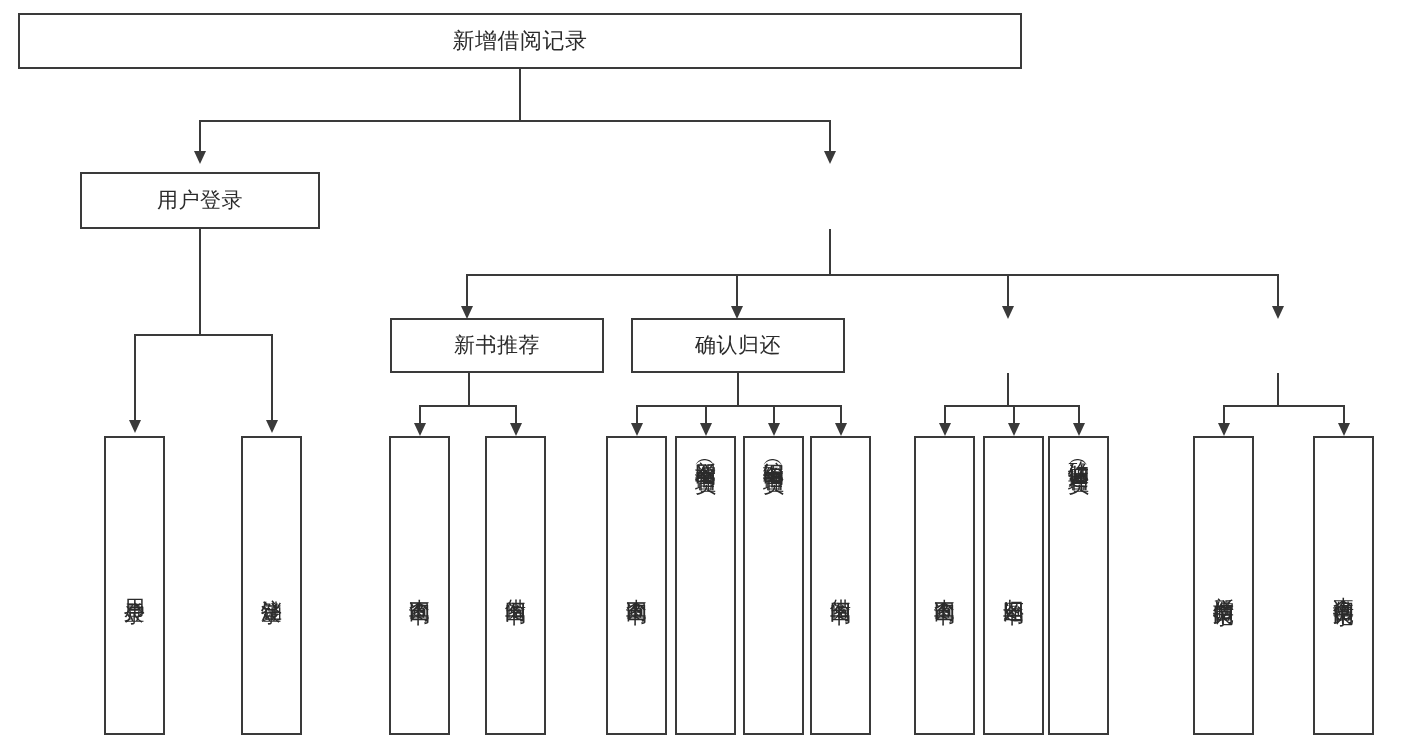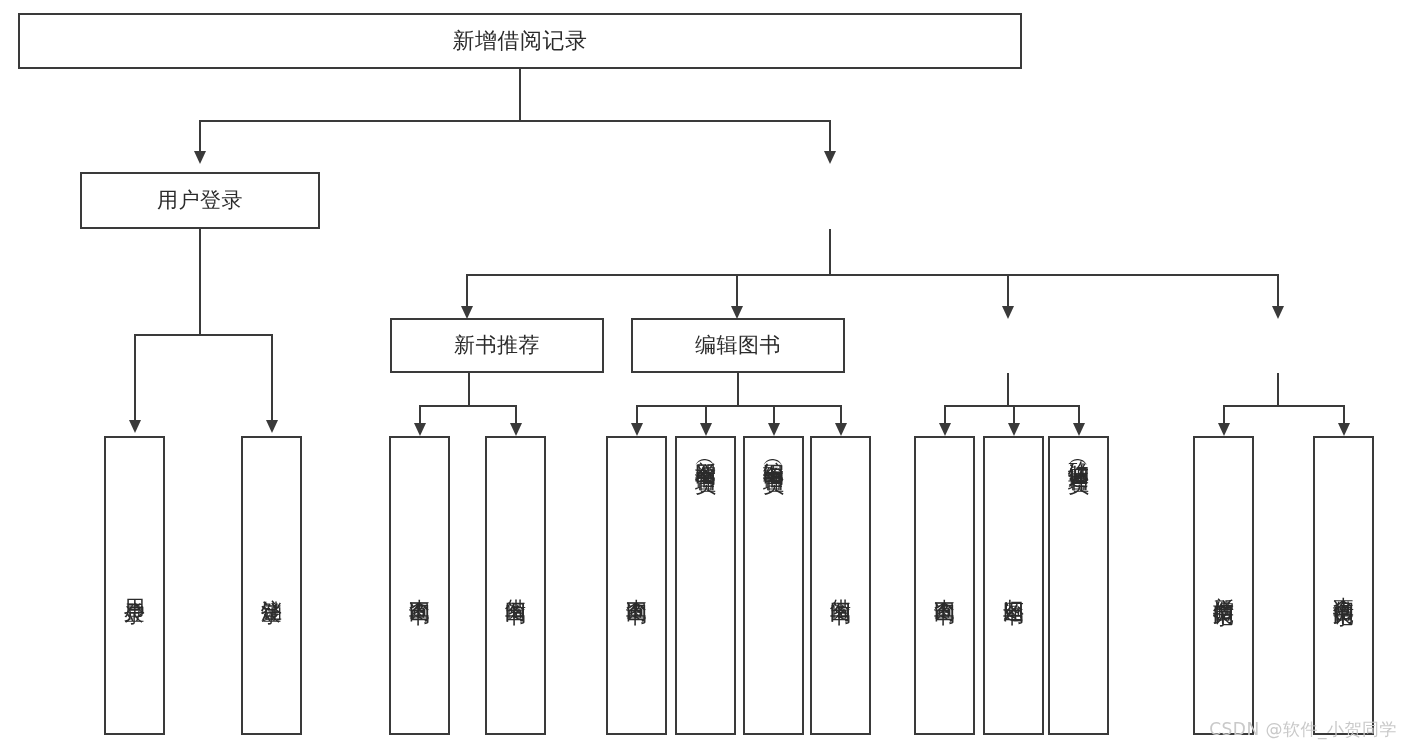--- a/index.html
+++ b/index.html
@@ -131,21 +131,21 @@
   <div class="arrow" style="left:1002px; top:306px;"></div>
 
   <div class="ln v" style="left:1277px; top:274px; width:2px; height:34px;"></div>
   <div class="arrow" style="left:1272px; top:306px;"></div>
 
   <div class="node" style="left:362px; top:318px; width:214px; height:55px;margin-left:28px;">
     <span class="lbl">新书推荐</span>
   </div>
 
   <div class="node" style="left:631px; top:318px; width:214px; height:55px;">
-    <span class="lbl">编辑图书</span>
+    <span class="lbl">确认归还</span>
   </div>
 
 
 
   <div class="ln v" style="left:468px; top:373px; width:2px; height:33px;"></div>
   <div class="ln h" style="left:419px; top:405px; width:98px; height:2px;"></div>
   <div class="ln v" style="left:419px; top:405px; width:2px; height:22px;"></div>
   <div class="arrow" style="left:414px; top:423px;"></div>
   <div class="ln v" style="left:515px; top:405px; width:2px; height:22px;"></div>
   <div class="arrow" style="left:510px; top:423px;"></div>
@@ -214,15 +214,14 @@
     <span class="lbl">确认归还（管理员）</span>
   </div>
 
   <div class="node vert mid" style="left:1193px; top:436px; width:61px; height:299px;">
     <span class="lbl">新增借阅记录</span>
   </div>
   <div class="node vert mid" style="left:1313px; top:436px; width:61px; height:299px;">
     <span class="lbl">查询借阅记录</span>
   </div>
 
-  <div id="watermark">CSDN @软件_小贺同学</div>
 
 </div>
 
 </body></html>

